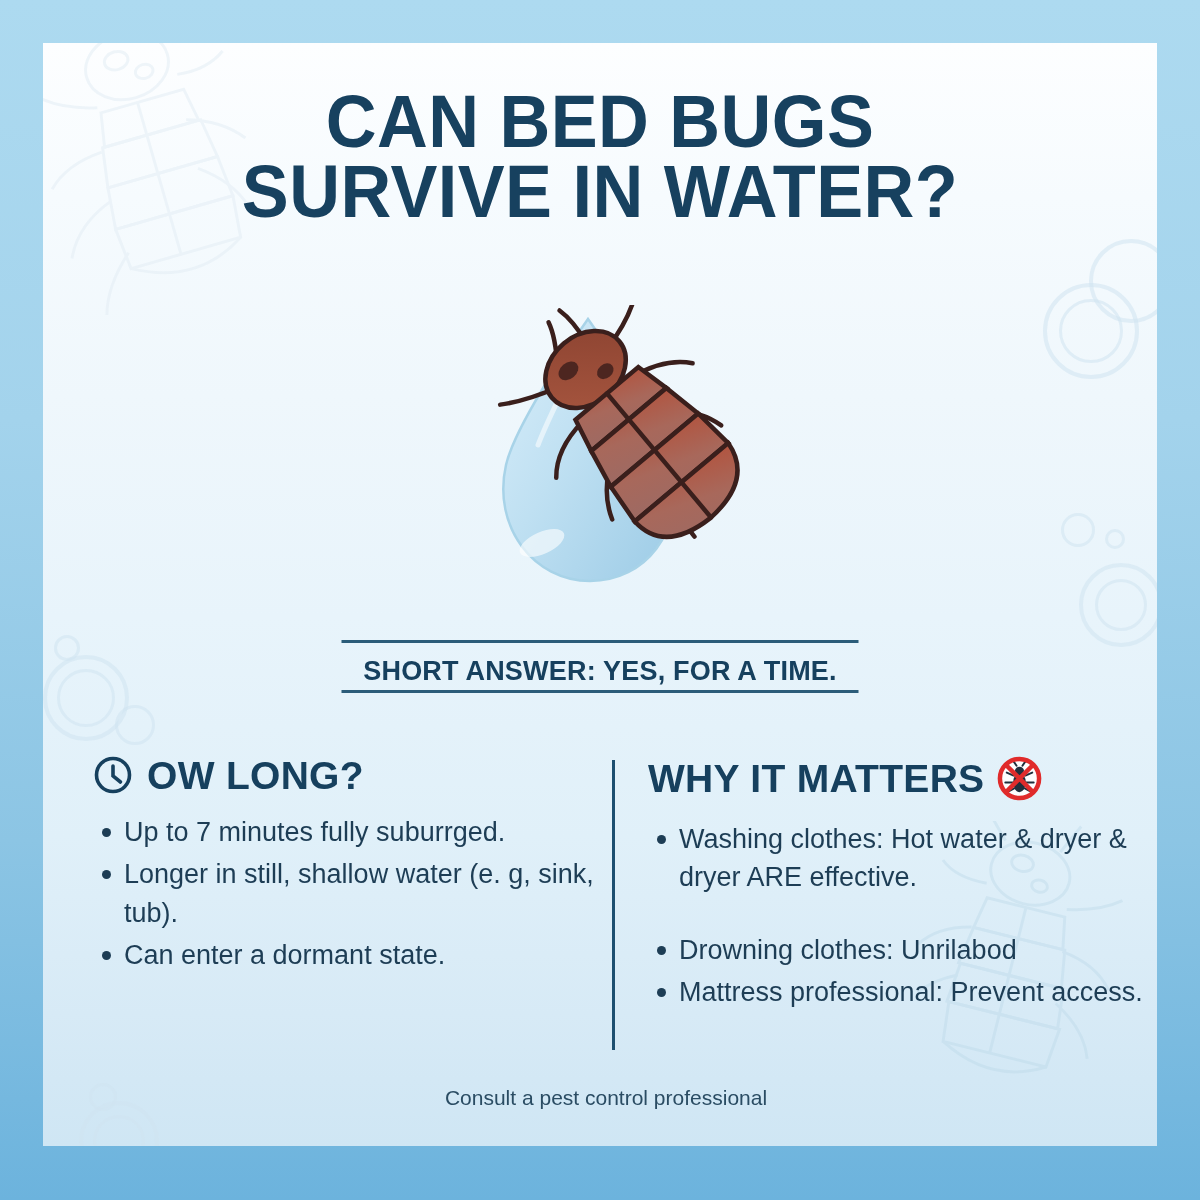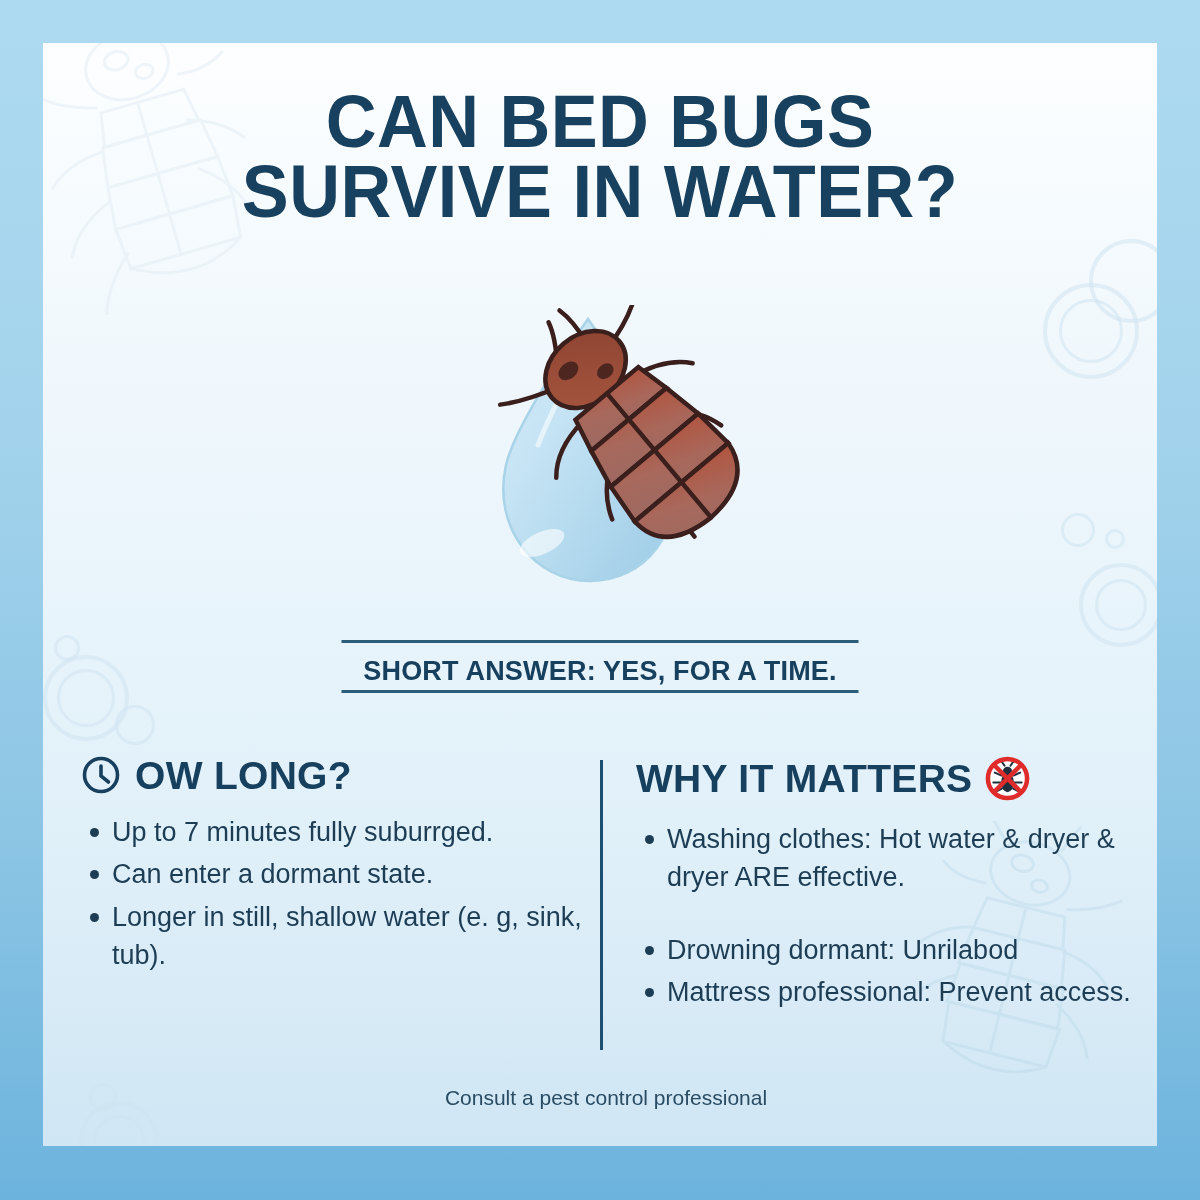--- a/index.html
+++ b/index.html
@@ -60,21 +60,21 @@
     top:597px; width:517px;
     border-top:3px solid #2b5c79; border-bottom:3px solid #2b5c79;
     padding:13px 0 3px; text-align:center;
   }
   #answer .txt{
     color:#16405e; font-weight:bold; font-size:27px; letter-spacing:.2px;
     white-space:nowrap;
   }
 
   
-  #cols{ position:absolute; left:0; top:712px; width:100%; height:330px; }
+  #cols{ position:absolute; left:12px; top:712px; width:100%; height:330px; }
   #divider{
     position:absolute; left:557px; top:5px; width:3px; height:290px;
     background:#1d4f70;
   }
   .col{ position:absolute; top:0; }
   .col.left{ left:38px; width:510px; }
   .col.right{ left:593px; width:500px; }
 
   .colhead{
     display:flex; align-items:center; gap:14px;
@@ -235,22 +235,22 @@
       <div class="col left">
         <div class="colhead">
           <svg class="clock-ic" viewBox="0 0 40 40">
             <circle cx="20" cy="20" r="16.5" fill="none" stroke="#16405e" stroke-width="3.6"></circle>
             <path d="M20 11 V21 L27.5 27" fill="none" stroke="#16405e" stroke-width="3.6" stroke-linecap="round"></path>
           </svg>
           <span>OW LONG?</span>
         </div>
         <ul class="bullets">
           <li>Up to 7 minutes fully suburrged.</li>
+          <li>Longer in still, shallow water (e. g, sink, tub).</li>
           <li>Can enter a dormant state.</li>
-          <li>Longer in still, shallow water (e. g, sink, tub).</li>
         </ul>
       </div>
 
       <div class="col right">
         <div class="colhead">
           <span>WHY IT MATTERS</span>
           <svg class="nobug-ic" viewBox="0 0 48 48">
             <circle cx="24" cy="24" r="20" fill="#fdfdfd"></circle>
             <g fill="#1f2f3d" stroke="none">
               <ellipse cx="24" cy="16" rx="4.6" ry="4"></ellipse>
@@ -258,21 +258,21 @@
               <path d="M21 11 l-3.4 -5 M27 11 l3.4 -5" stroke="#1f2f3d" stroke-width="2" stroke-linecap="round" fill="none"></path>
               <path d="M18 21 l-7 -3 M30 21 l7 -3 M17.5 28 l-8 0 M30.5 28 l8 0
                        M18.5 34 l-7 4 M29.5 34 l7 4" stroke="#1f2f3d" stroke-width="2" stroke-linecap="round" fill="none"></path>
             </g>
             <circle cx="24" cy="24" r="20" fill="none" stroke="#e02b2b" stroke-width="4.6"></circle>
             <path d="M10.5 10.5 L37.5 37.5 M37.5 10.5 L10.5 37.5" stroke="#e02b2b" stroke-width="4.6" stroke-linecap="round" fill="none"></path>
           </svg>
         </div>
         <ul class="bullets">
           <li>Washing clothes: Hot water &amp; dryer &amp; dryer ARE effective.</li>
-          <li class="gap">Drowning dormant: Unrilabod</li>
+          <li class="gap">Drowning clothes: Unrilabod</li>
           <li>Mattress professional: Prevent access.</li>
         </ul>
       </div>
     </div>
 
     <div id="footer">Consult a pest control professional</div>
 
   </div>
 </div>
 

